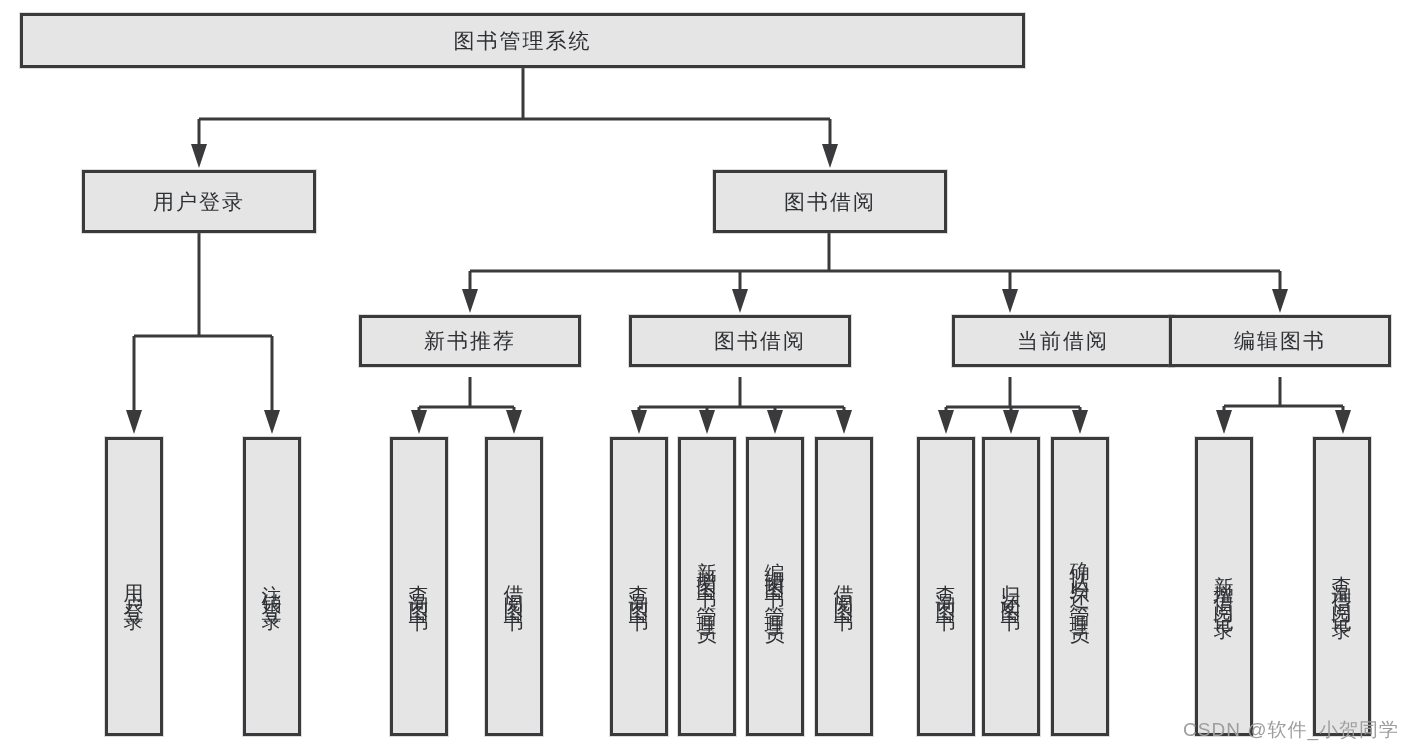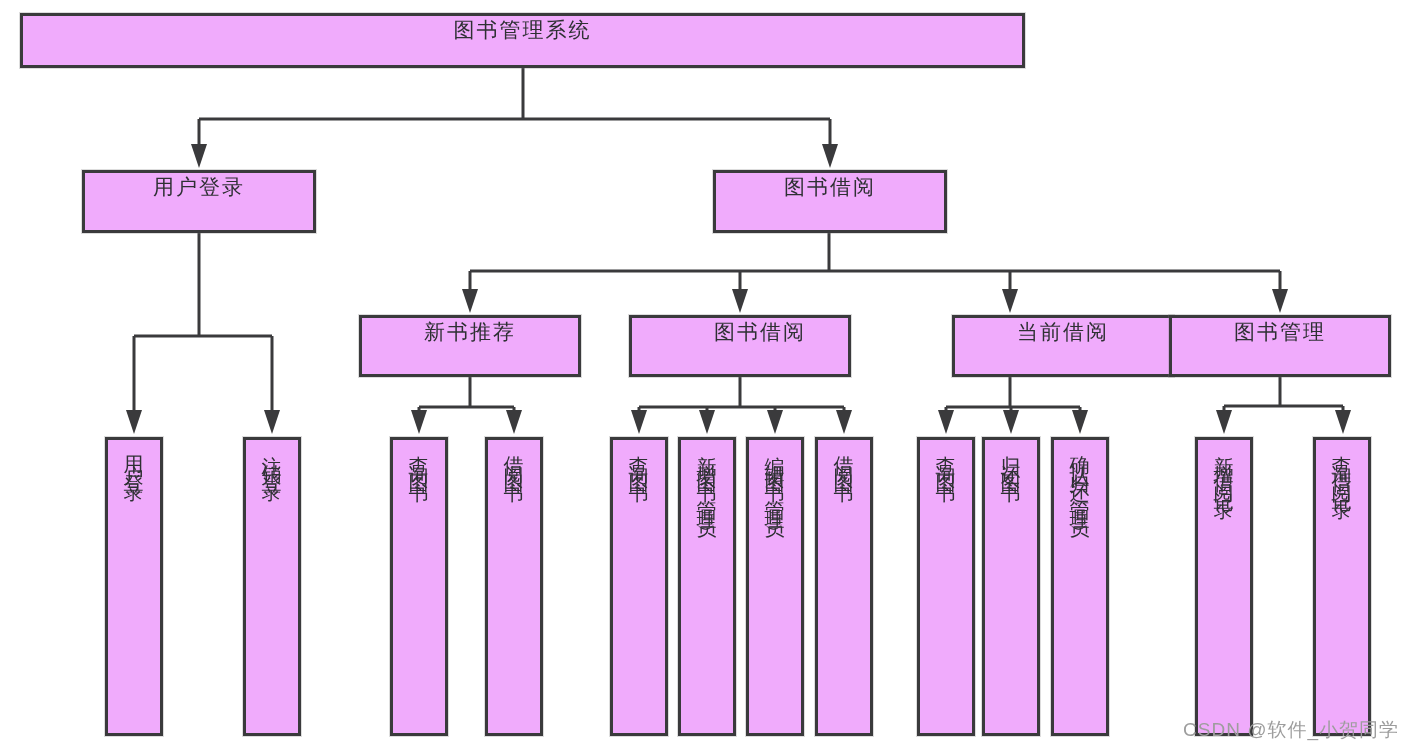--- a/index.html
+++ b/index.html
@@ -15,33 +15,33 @@
     font-family: "Liberation Sans", "DejaVu Sans", sans-serif;
     overflow: hidden;
   }
   .stage { position: relative; width: 1405px; height: 747px; }
   svg.edges { position: absolute; left: 0; top: 0; width: 1405px; height: 747px; }
   svg.edges path { stroke: var(--line); stroke-width: 3; fill: none; }
   svg.edges .arrowhead { fill: var(--line); stroke: none; }
 
   .node {
     position: absolute;
-    background: #f0abfc;
+    background: #e5e5e5;
     border: 3px solid var(--line);
     color: var(--text);
     display: flex;
-    align-items: flex-start;
+    align-items: center;
     justify-content: center;
     box-shadow: 0 0 0 1px rgba(120,120,120,.25);
   }
   .hnode { font-size: 21px; letter-spacing: 2px; }
   .root  { left: 20px;  top: 13px;  width: 1005px; height: 55px; }
   .l2a   { left: 82px;  top: 170px; width: 234px;  height: 63px; }
   .l2b   { left: 713px; top: 170px; width: 234px;  height: 63px; }
-  .l3    { top: 315px; width: 222px; height: 62px; }
+  .l3    { top: 315px; width: 222px; height: 52px; }
   .l3a   { left: 359px; }
   .l3b   { left: 629px; padding-left: 40px; }
   .l3c   { left: 952px; }
   .l3d   { left: 1169px; }
 
   .leaf { top: 437px; width: 58px; height: 299px; }
   .leaf > span {
     writing-mode: vertical-rl;
     text-orientation: mixed;
     font-size: 20px;
@@ -124,21 +124,21 @@
   <div class="node l3 l3a hnode">
     <span>新书推荐</span>
   </div>
   <div class="node l3 l3b hnode">
     <span>图书借阅</span>
   </div>
   <div class="node l3 l3c hnode">
     <span>当前借阅</span>
   </div>
   <div class="node l3 l3d hnode">
-    <span>图书管理</span>
+    <span>编辑图书</span>
   </div>
 
   <div class="node leaf g1x1">
     <span>用户登录</span>
   </div>
   <div class="node leaf g1x2">
     <span>注销登录</span>
   </div>
 
   <div class="node leaf g2x1">

